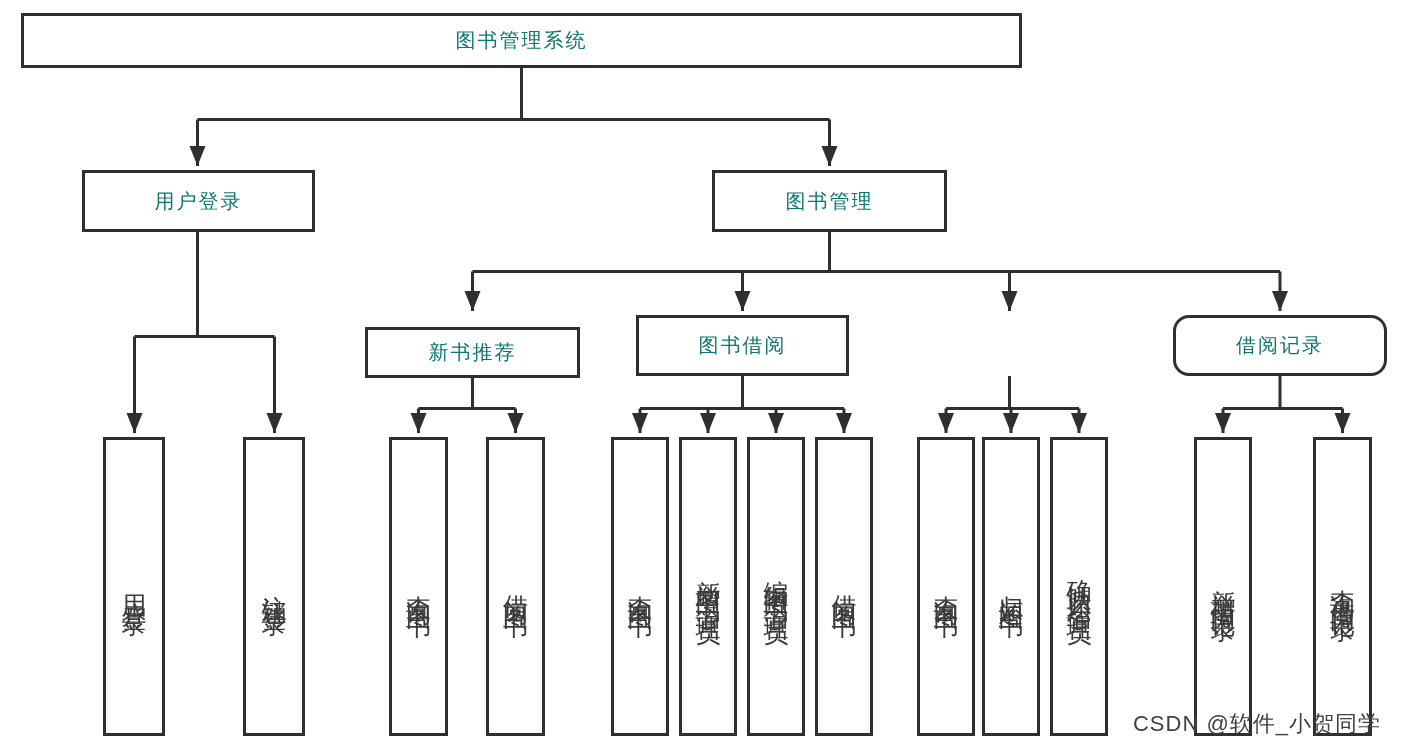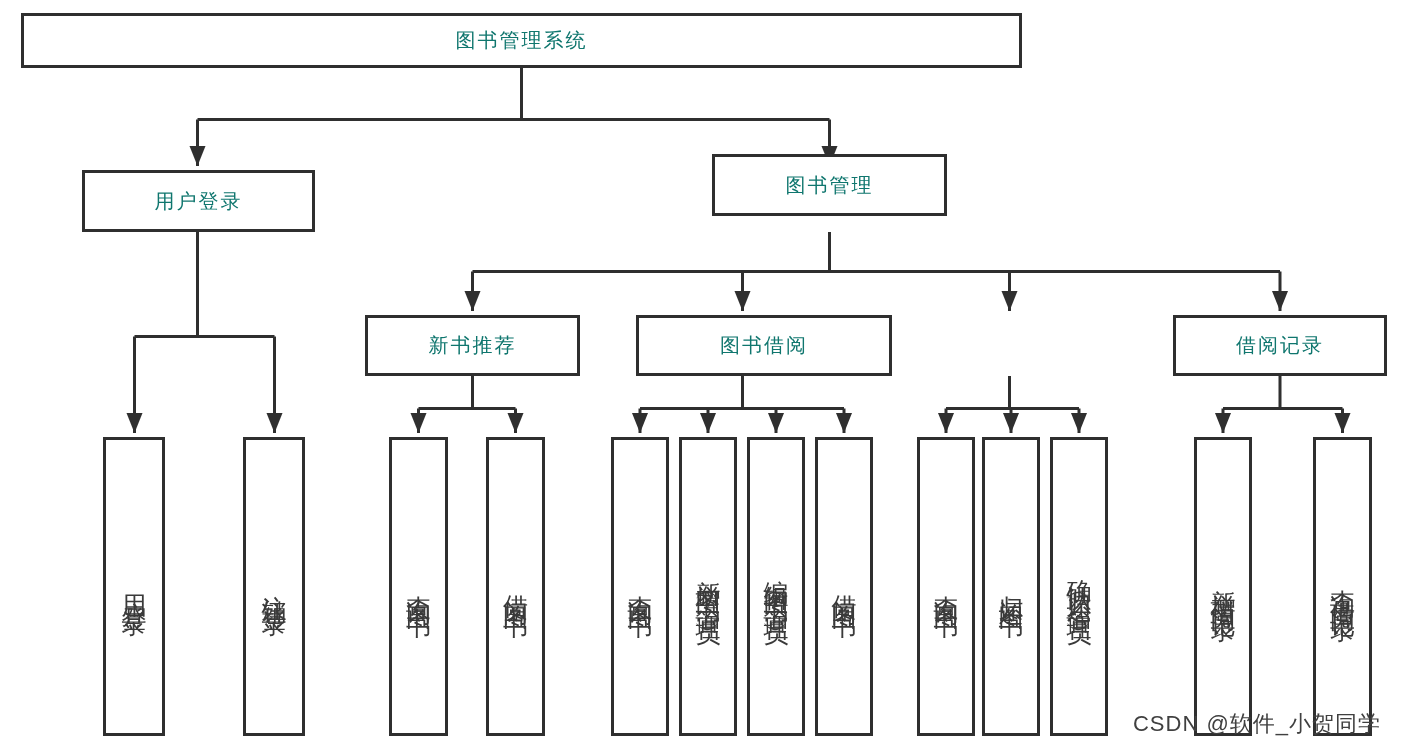--- a/index.html
+++ b/index.html
@@ -78,25 +78,25 @@
       <path d="M1011 408.5 V433" marker-end="url(#ah)"></path>
       <path d="M1079 408.5 V433" marker-end="url(#ah)"></path>
       <path d="M1223 408.5 V433" marker-end="url(#ah)"></path>
       <path d="M1342.5 408.5 V433" marker-end="url(#ah)"></path>
     </g>
   </svg>
 
   <div class="hbox" style="left:21px;top:13px;width:1001px;height:55px;">图书管理系统</div>
 
   <div class="hbox" style="left:82px;top:170px;width:233px;height:62px;">用户登录</div>
-  <div class="hbox" style="left:712px;top:154px;width:235px;height:62px;">图书管理</div>
+  <div class="hbox" style="left:712px;top:170px;width:235px;height:62px;">图书管理</div>
 
-  <div class="hbox" style="left:365px;top:315px;width:215px;height:61px;">新书推荐</div>
-  <div class="hbox" style="left:636px;top:315px;width:256px;height:61px;">图书借阅</div>
-  <div class="hbox" style="left:1173px;top:315px;width:214px;height:61px;">借阅记录</div>
+  <div class="hbox" style="left:365px;top:327px;width:215px;height:51px;">新书推荐</div>
+  <div class="hbox" style="left:636px;top:315px;width:213px;height:61px;">图书借阅</div>
+  <div class="hbox" style="left:1173px;top:315px;width:214px;height:61px;border-radius:16px;">借阅记录</div>
 
   <div class="vbox" style="left:103px;width:62px;">
     <span class="vlabel">用户登录</span>
   </div>
   <div class="vbox" style="left:243px;width:62px;">
     <span class="vlabel">注销登录</span>
   </div>
 
   <div class="vbox" style="left:389px;width:59px;">
     <span class="vlabel">查询图书</span>

